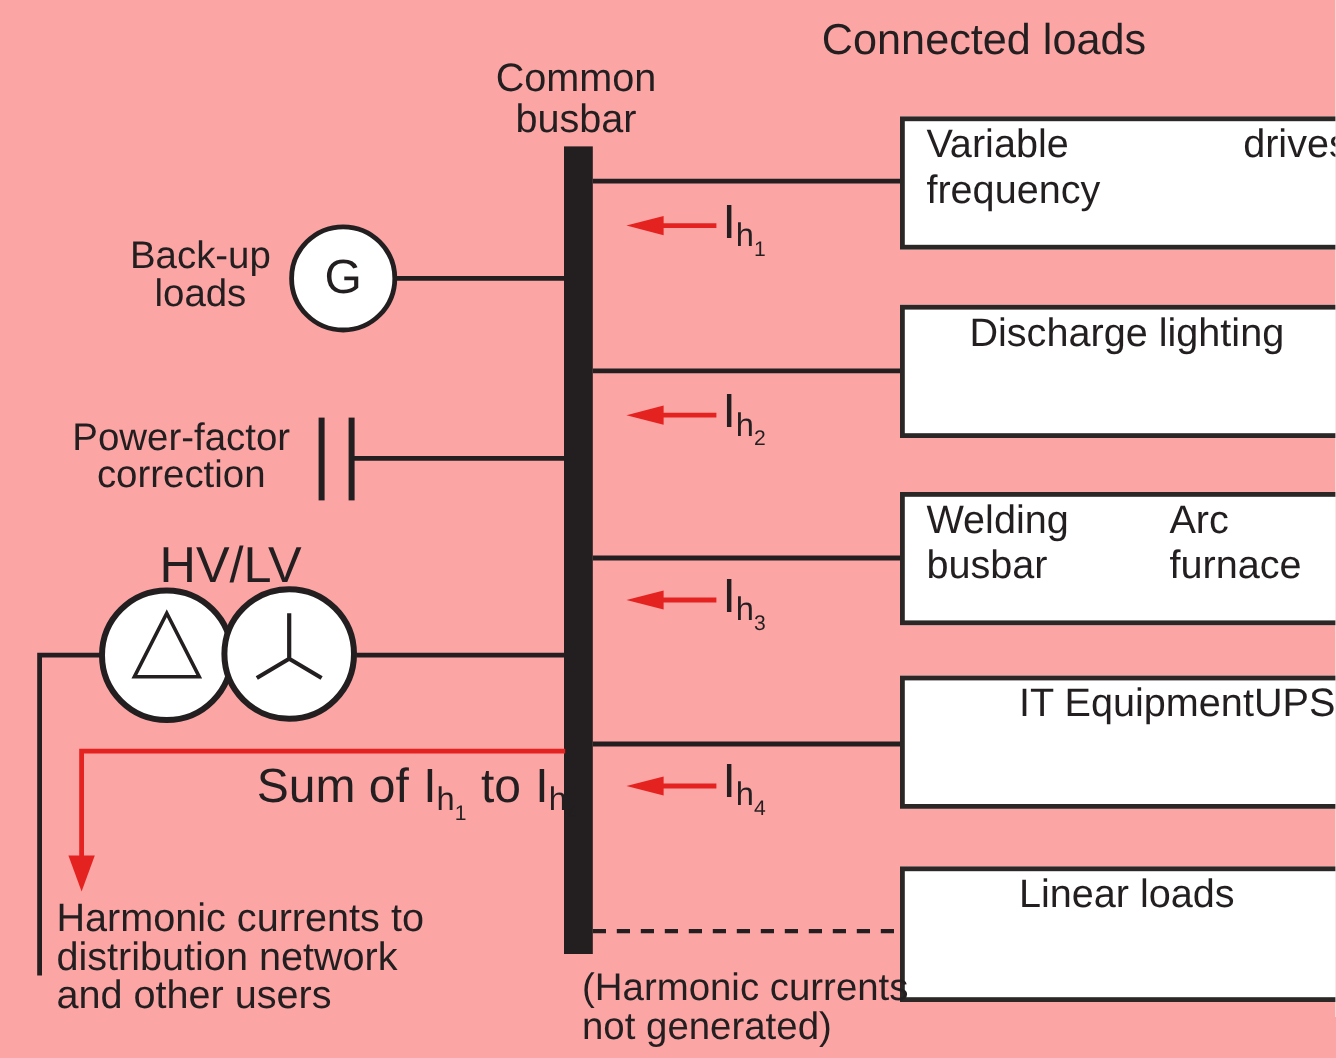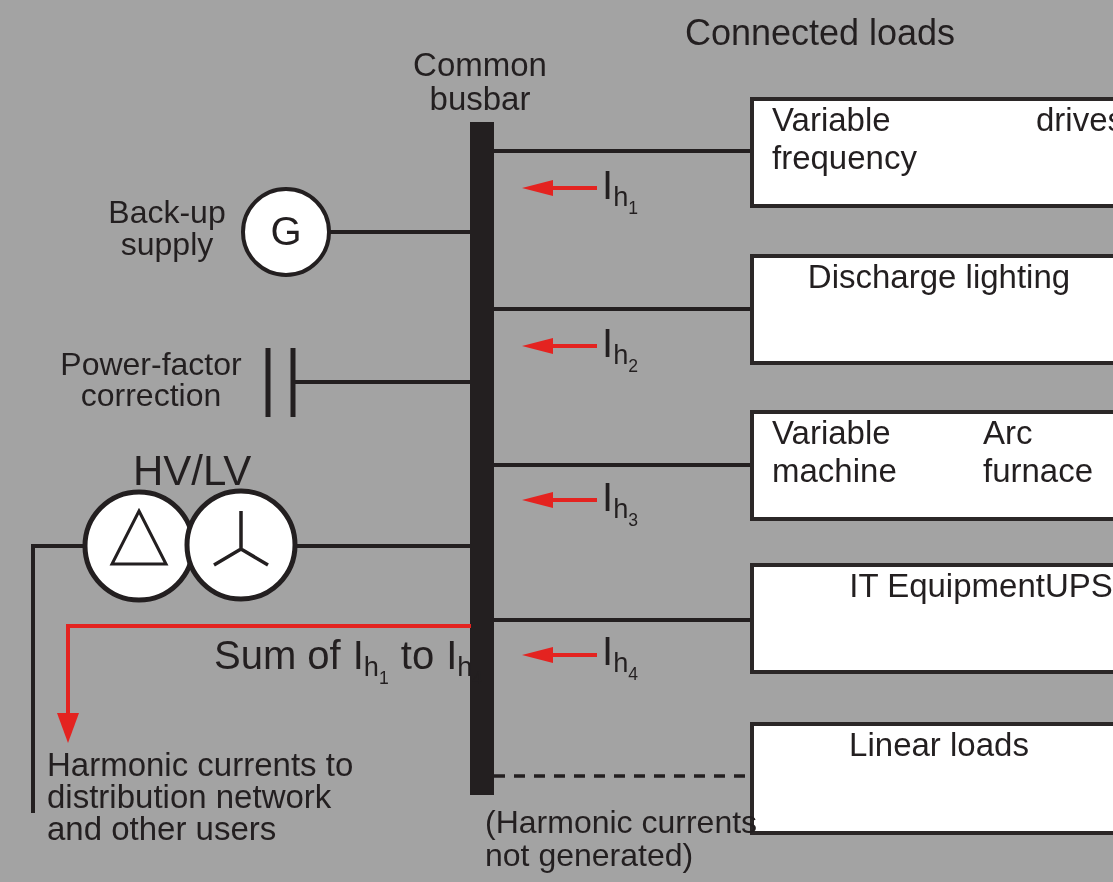--- a/index.html
+++ b/index.html
@@ -1,19 +1,19 @@
 <!DOCTYPE html>
 <html><head>
 <meta charset="utf-8">
 <style>
   html,body{margin:0;padding:0;background:#ffffff;}
   #canvas{
     position:relative;
     width:1113px;height:882px;
-    background:#a3a3a3;
+    background:#fca5a5;
     font-family:"Liberation Sans", sans-serif;
     color:#231f20;
     overflow:hidden;
   }
   .abs{position:absolute;}
   svg{position:absolute;left:0;top:0;}
   .label{white-space:nowrap;}
   .center{text-align:center;}
   
   .title{font-size:36px;}
@@ -104,21 +104,21 @@
 
   <div class="abs label title center" style="left:640px;top:12px;width:360px;">Connected loads</div>
 
   <div class="abs busbar-label center" style="left:380px;top:48px;width:200px;">
     <div>Common</div>
     <div>busbar</div>
   </div>
 
   <div class="abs backup-label center" style="left:94px;top:196px;width:146px;">
     <div>Back-up</div>
-    <div>supply</div>
+    <div>loads</div>
   </div>
 
   <div class="abs gen-letter center" style="left:262px;top:209px;width:48px;">G</div>
 
   <div class="abs pf-label center" style="left:45px;top:349px;width:212px;">
     <div>Power-factor</div>
     <div>correction</div>
   </div>
 
   <div class="abs hvlv-label center" style="left:133px;top:447px;width:110px;">HV/LV</div>
@@ -141,21 +141,21 @@
   </div>
 
   <div class="load-box" style="top:97px;height:111px;padding-left:18px;">
     <div class="load-line">Variable frequency</div>
     <div class="load-line">drives</div>
   </div>
   <div class="load-box center" style="top:254px;height:111px;text-align:right;">
     <div class="load-line">Discharge lighting</div>
   </div>
   <div class="load-box" style="top:410px;height:111px;padding-left:18px;">
-    <div class="load-line">Variable machine</div>
+    <div class="load-line">Welding busbar</div>
     <div class="load-line">Arc furnace</div>
   </div>
   <div class="load-box" style="top:563px;height:111px;padding-left:84px;">
     <div class="load-line">IT Equipment</div>
     <div class="load-line">UPS</div>
   </div>
   <div class="load-box center" style="top:722px;height:113px;">
     <div class="load-line">Linear loads</div>
   </div>
 

